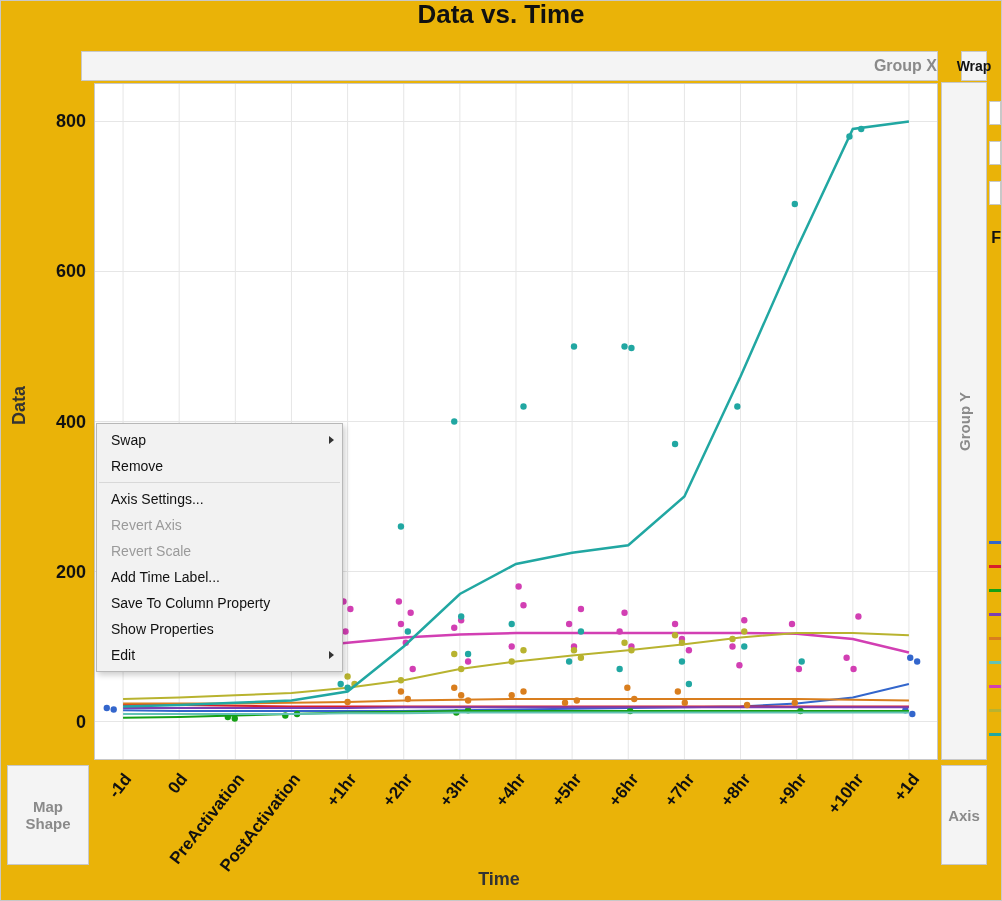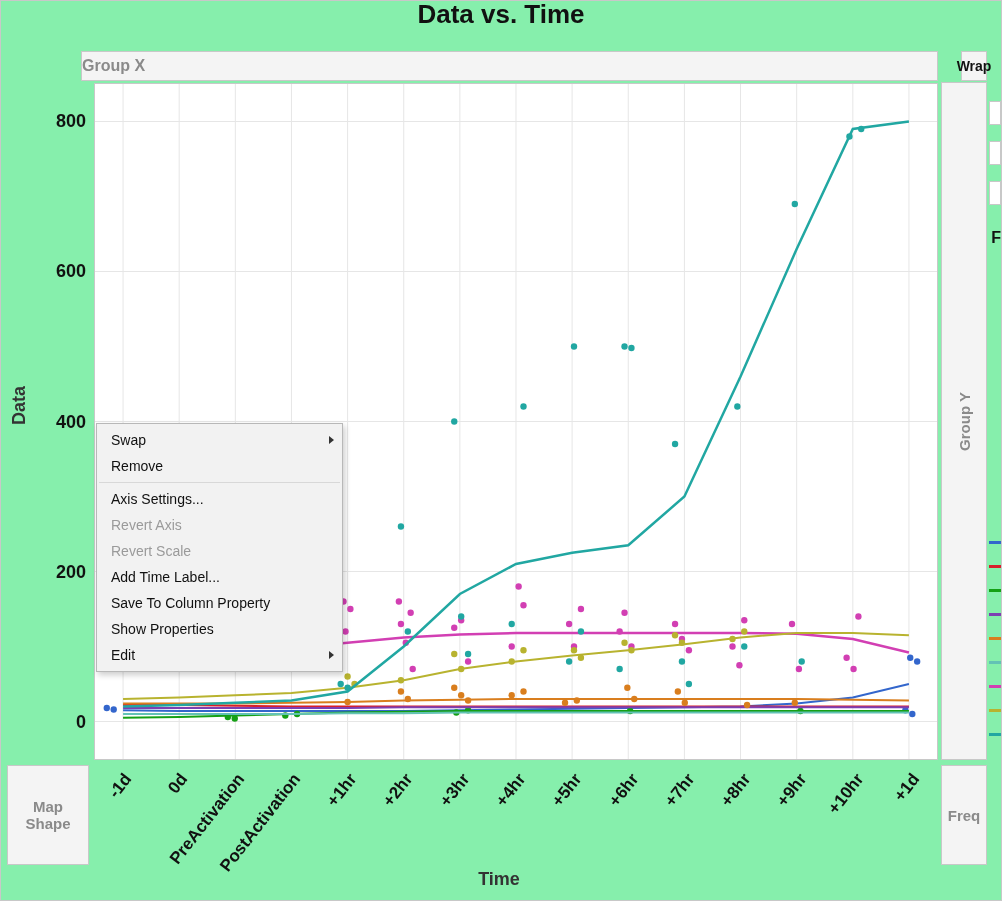--- a/index.html
+++ b/index.html
@@ -13,21 +13,21 @@
     height: 901px;
     overflow: hidden;
     position: relative;
   }
   .root {
     position: relative;
     width: 1002px;
     height: 901px;
     border: 1px solid #c8c8c8;
     box-sizing: border-box;
-    background: #86efac;
+    background: #eab308;
   }
 
   .title {
     position: absolute;
     top: -2px;
     left: 0;
     right: 0;
     text-align: center;
     font-weight: 700;
     font-size: 26px;
@@ -66,21 +66,21 @@
     position: absolute;
     left: 80px;
     right: 63px;
     top: 50px;
     height: 30px;
     background: #f4f4f4;
     border: 1px solid #c8c8c8;
     box-sizing: border-box;
     display: flex;
     align-items: center;
-    justify-content: flex-start;
+    justify-content: flex-end;
     font-weight: 700;
     color: #8a8a8a;
     font-size: 16px;
   }
 
   .wrap-panel {
     position: absolute;
     right: 14px;
     top: 50px;
     width: 26px;
@@ -285,21 +285,21 @@
 
   <div class="wrap-panel">
     <span>Wrap</span>
   </div>
 
   <div class="right-row-header">
     <span>Group Y</span>
   </div>
 
   <div class="freq-panel">
-    <span>Freq</span>
+    <span>Axis</span>
   </div>
 
   <div class="mapshape-panel">
     <span style="white-space:pre;">Map
 Shape</span>
   </div>
 
   <div class="y-axis-label">
     <span>Data</span>
   </div>

